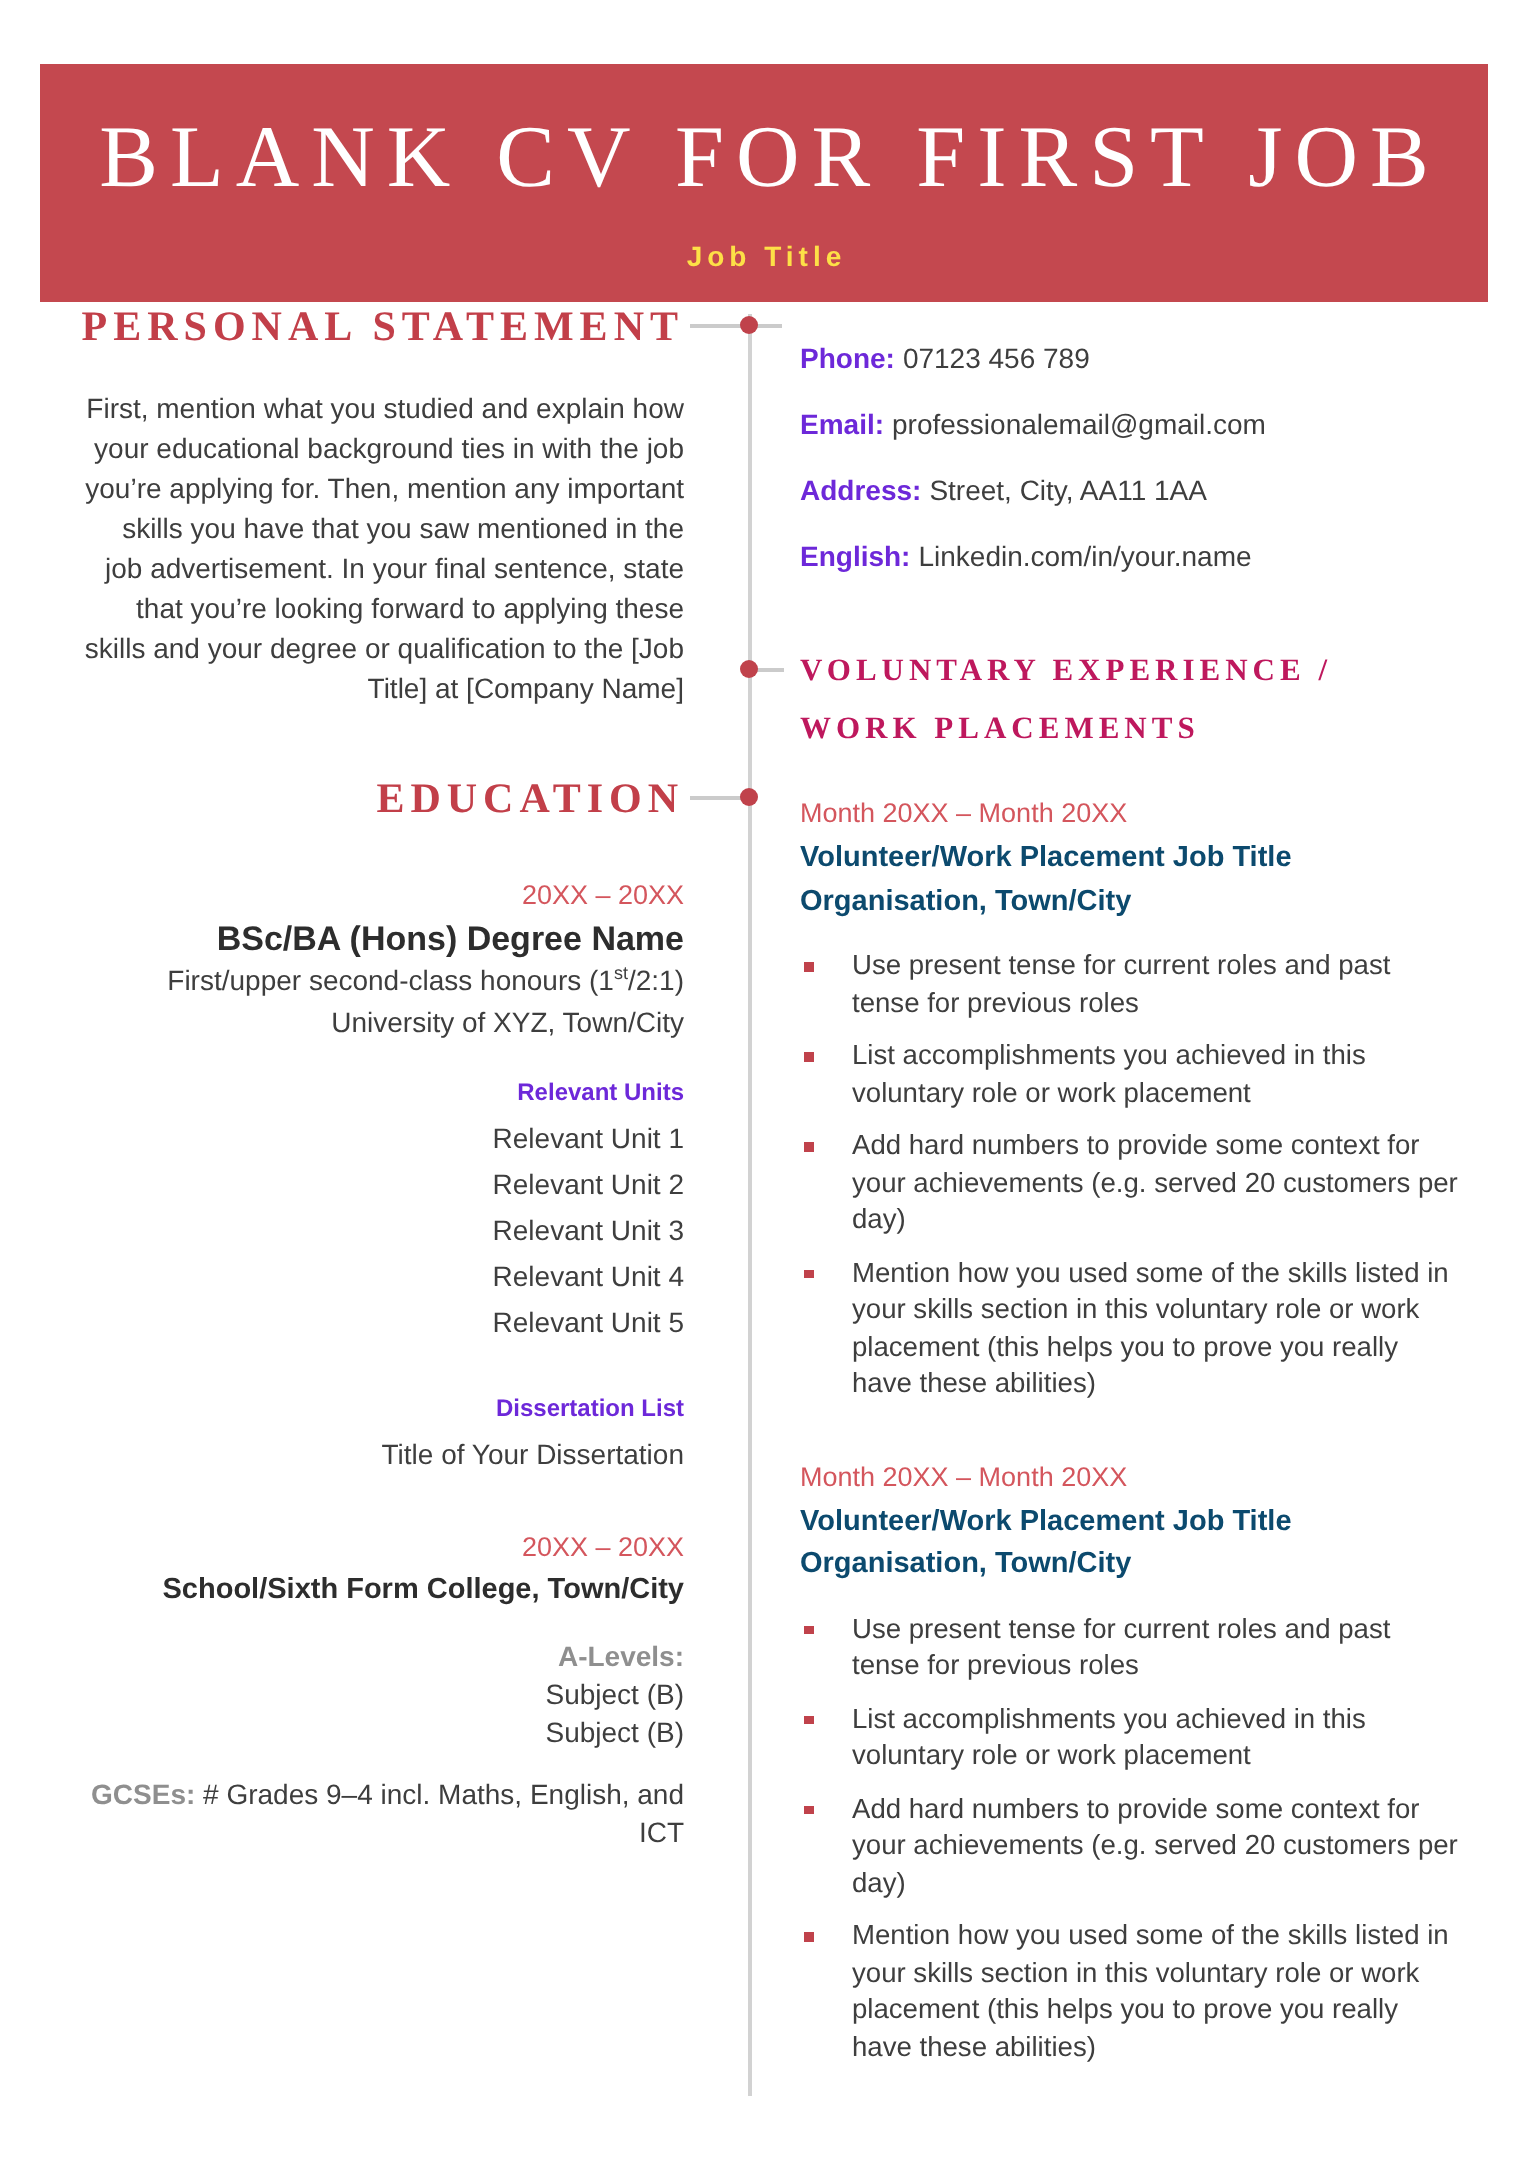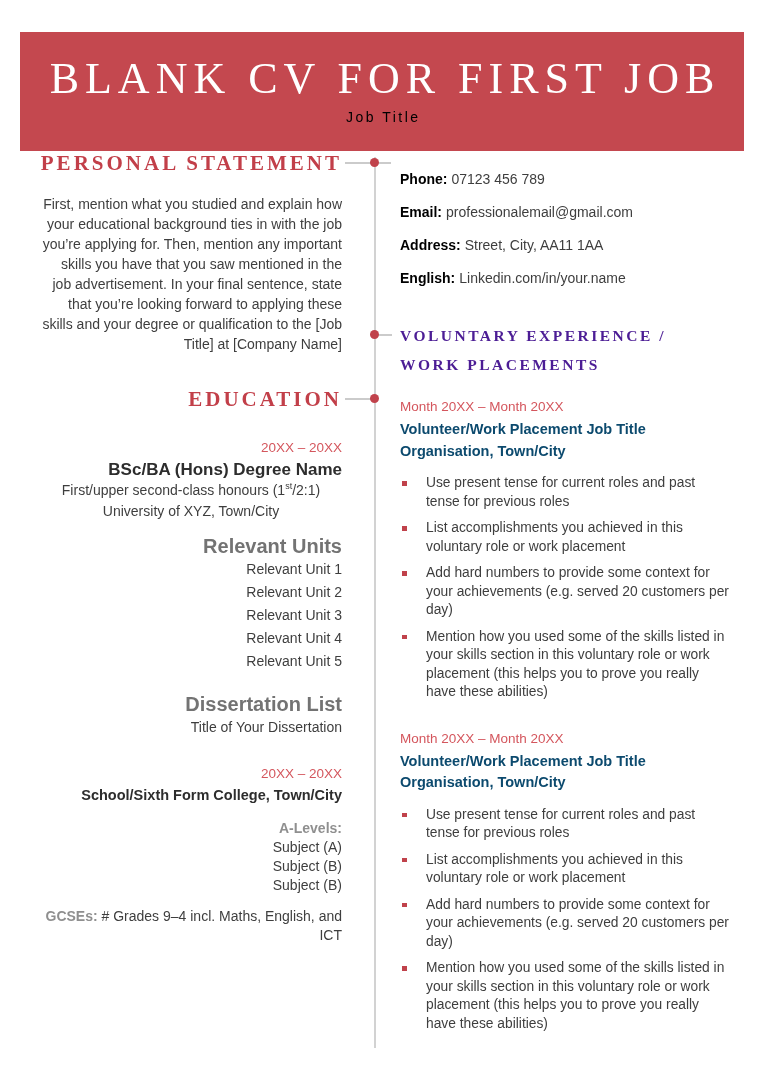--- a/index.html
+++ b/index.html
@@ -16,21 +16,21 @@
     position:absolute; left:20px; top:32px; width:724px; height:119px;
     background:#c4484f; color:#ffffff; text-align:center;
   }
   .banner-title {
     font-family:"Liberation Serif", serif; font-weight:400;
     font-size:44px; letter-spacing:6px; padding-left:6px;
     margin-top:21px; white-space:nowrap;
   }
   .banner-subtitle {
     font-size:14px; letter-spacing:2.5px; padding-left:2.5px;
-    margin-top:5px; color:#000000;
+    margin-top:16px; color:#fde047;font-weight:bold;
   }
 
   
   .vline {
     position:absolute; left:374px; top:157px; width:2px; height:891px;
     background:#d2d2d2;
   }
 
   
   .col-left  { position:absolute; left:40px;  top:155px; width:302px; text-align:right; }
@@ -64,40 +64,40 @@
   .dot-left {
     position:absolute; top:9px; right:100%; margin-right:21px;
     width:9px; height:9px; border-radius:50%; background:#c0424b;
   }
 
   
   .ps-body { margin-top:23px; font-size:14px; line-height:20px; color:#3e3e3e; }
   .edu-heading { margin-top:37px; }
   .edu-date { margin-top:31px; font-size:13.5px; color:#d4565d; line-height:19px; }
   .edu-degree { font-size:17px; font-weight:700; color:#2d2d2d; line-height:21px; margin-top:2px; }
-  .edu-line { font-size:14px; line-height:21px;text-align:center; }
-  .gray-label { margin-top:11px; font-size:20px; font-weight:700; color:#737373; line-height:23px; }
+  .edu-line { font-size:14px; line-height:21px; }
+  .gray-label { margin-top:11px; font-size:12px; font-weight:700; color:#6d28d9; line-height:23px; }
   .unit-line { font-size:14px; line-height:23px; }
   .diss-label { margin-top:20px; }
   .diss-title { font-size:14px; line-height:23px; }
   .school-date { margin-top:25px; font-size:13.5px; color:#d4565d; line-height:19px; }
   .school-name { font-size:14.5px; font-weight:700; color:#2d2d2d; line-height:21px; margin-top:2px; }
   .alevel-label { margin-top:13px; font-size:14px; font-weight:700; color:#8f8f8f; line-height:19px; }
   .subject-line { font-size:14px; line-height:19px; }
   .gcse-line { margin-top:12px; font-size:14px; line-height:19px; }
   .gcse-label { font-weight:700; color:#8f8f8f; }
   sup { font-size:9px; vertical-align:super; line-height:0; }
 
   
   .contact-line { margin-top:13px; font-size:14px; line-height:20px; }
   .contact-line:first-of-type { margin-top:14px; }
-  .c-label { font-weight:700; color:#000000; margin-right:4px; }
+  .c-label { font-weight:700; color:#6d28d9; margin-right:4px; }
   .vol-heading { margin-top:33px; position:relative; }
   .vol-heading .hline { display:block; font-family:"Liberation Serif", serif;
-    font-weight:700; font-size:15.5px; letter-spacing:2.5px; color:#4c1d95; line-height:29px; }
+    font-weight:700; font-size:15.5px; letter-spacing:2.5px; color:#be185d; line-height:29px; }
   .entry { margin-top:18px; }
   .entry + .entry { margin-top:27px; }
   .entry-date { font-size:13.5px; color:#d4565d; line-height:20px; }
   .entry-title, .entry-org { font-size:14.5px; font-weight:700; color:#0c4a6e; line-height:21.5px; }
   .entry-title { margin-top:2px; }
   .bullet-list { list-style:none; margin-top:12px; }
   .bullet-list li {
     position:relative; padding-left:26px; margin-top:8px;
     font-size:13.8px; line-height:18.5px; color:#3e3e3e;
   }
@@ -146,21 +146,20 @@
     <div class="unit-line">Relevant Unit 4</div>
     <div class="unit-line">Relevant Unit 5</div>
 
     <div class="gray-label diss-label">Dissertation List</div>
     <div class="diss-title">Title of Your Dissertation</div>
 
     <div class="school-date">20XX – 20XX</div>
     <div class="school-name">School/Sixth Form College, Town/City</div>
 
     <div class="alevel-label">A-Levels:</div>
-    <div class="subject-line">Subject (A)</div>
     <div class="subject-line">Subject (B)</div>
     <div class="subject-line">Subject (B)</div>
 
     <div class="gcse-line"><span class="gcse-label">GCSEs:</span> <span># Grades 9–4 incl. Maths, English, and ICT</span></div>
 
   </div>
 
   <div class="col-right">
 
 

